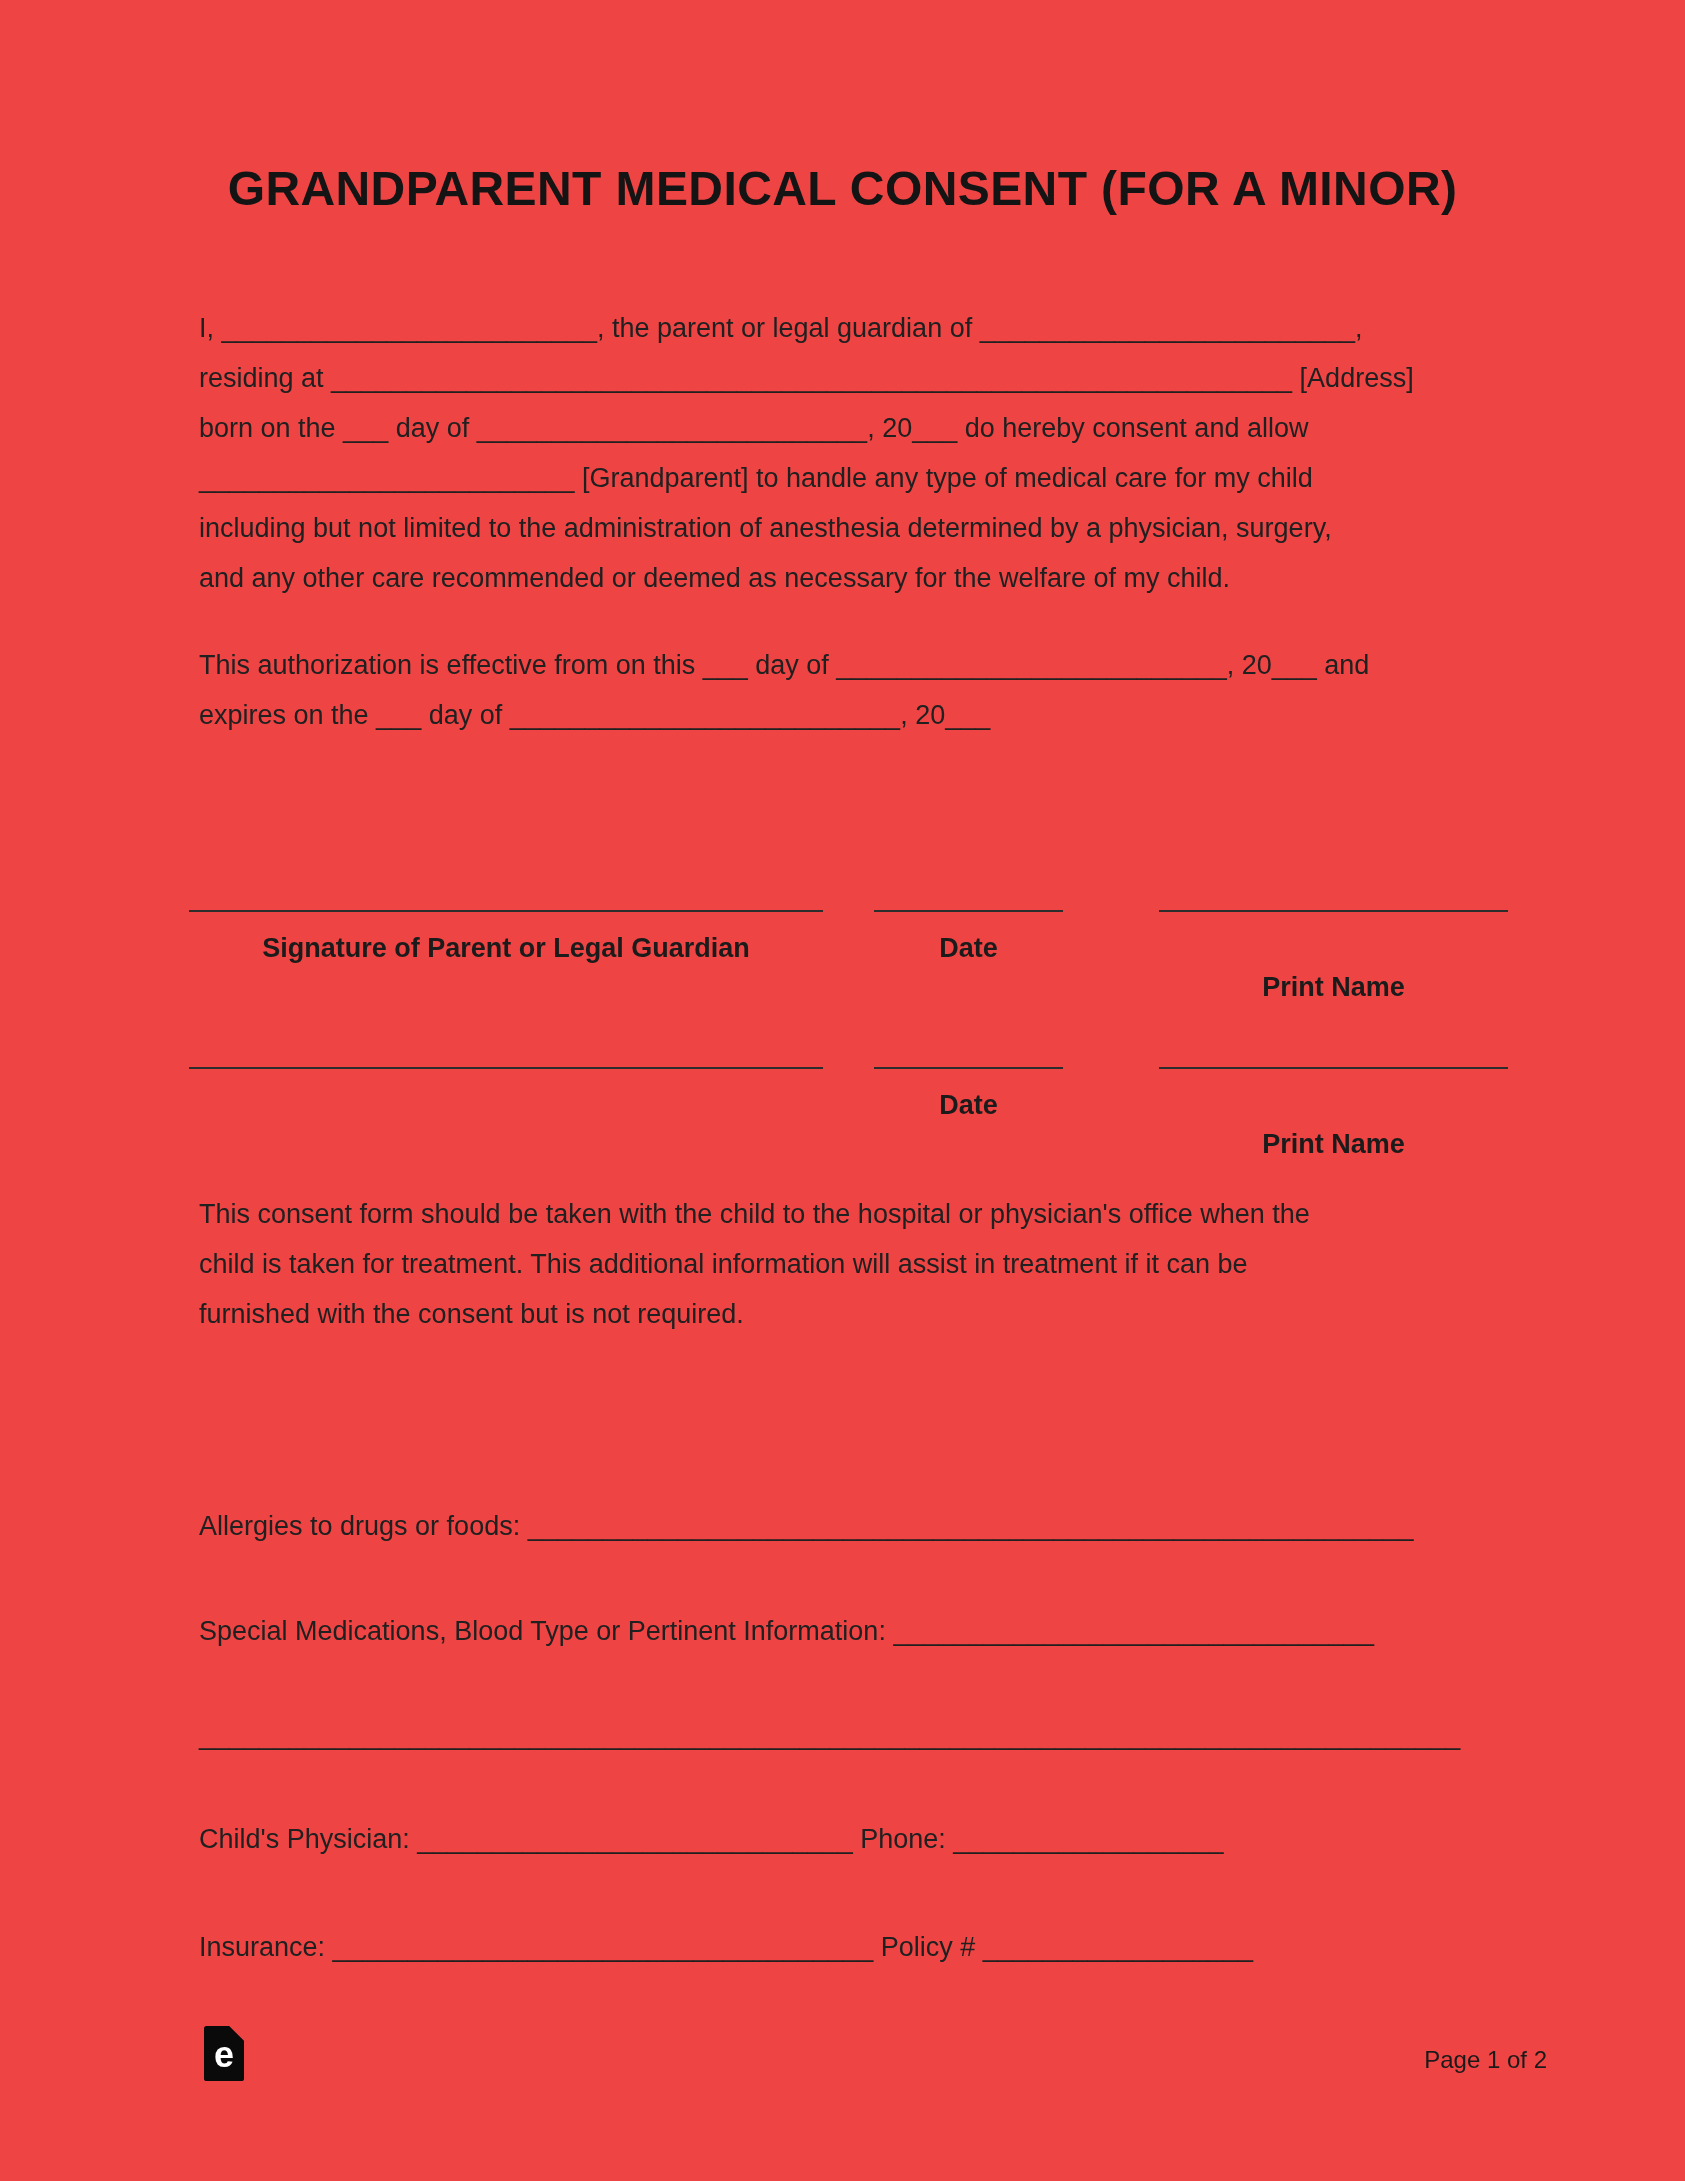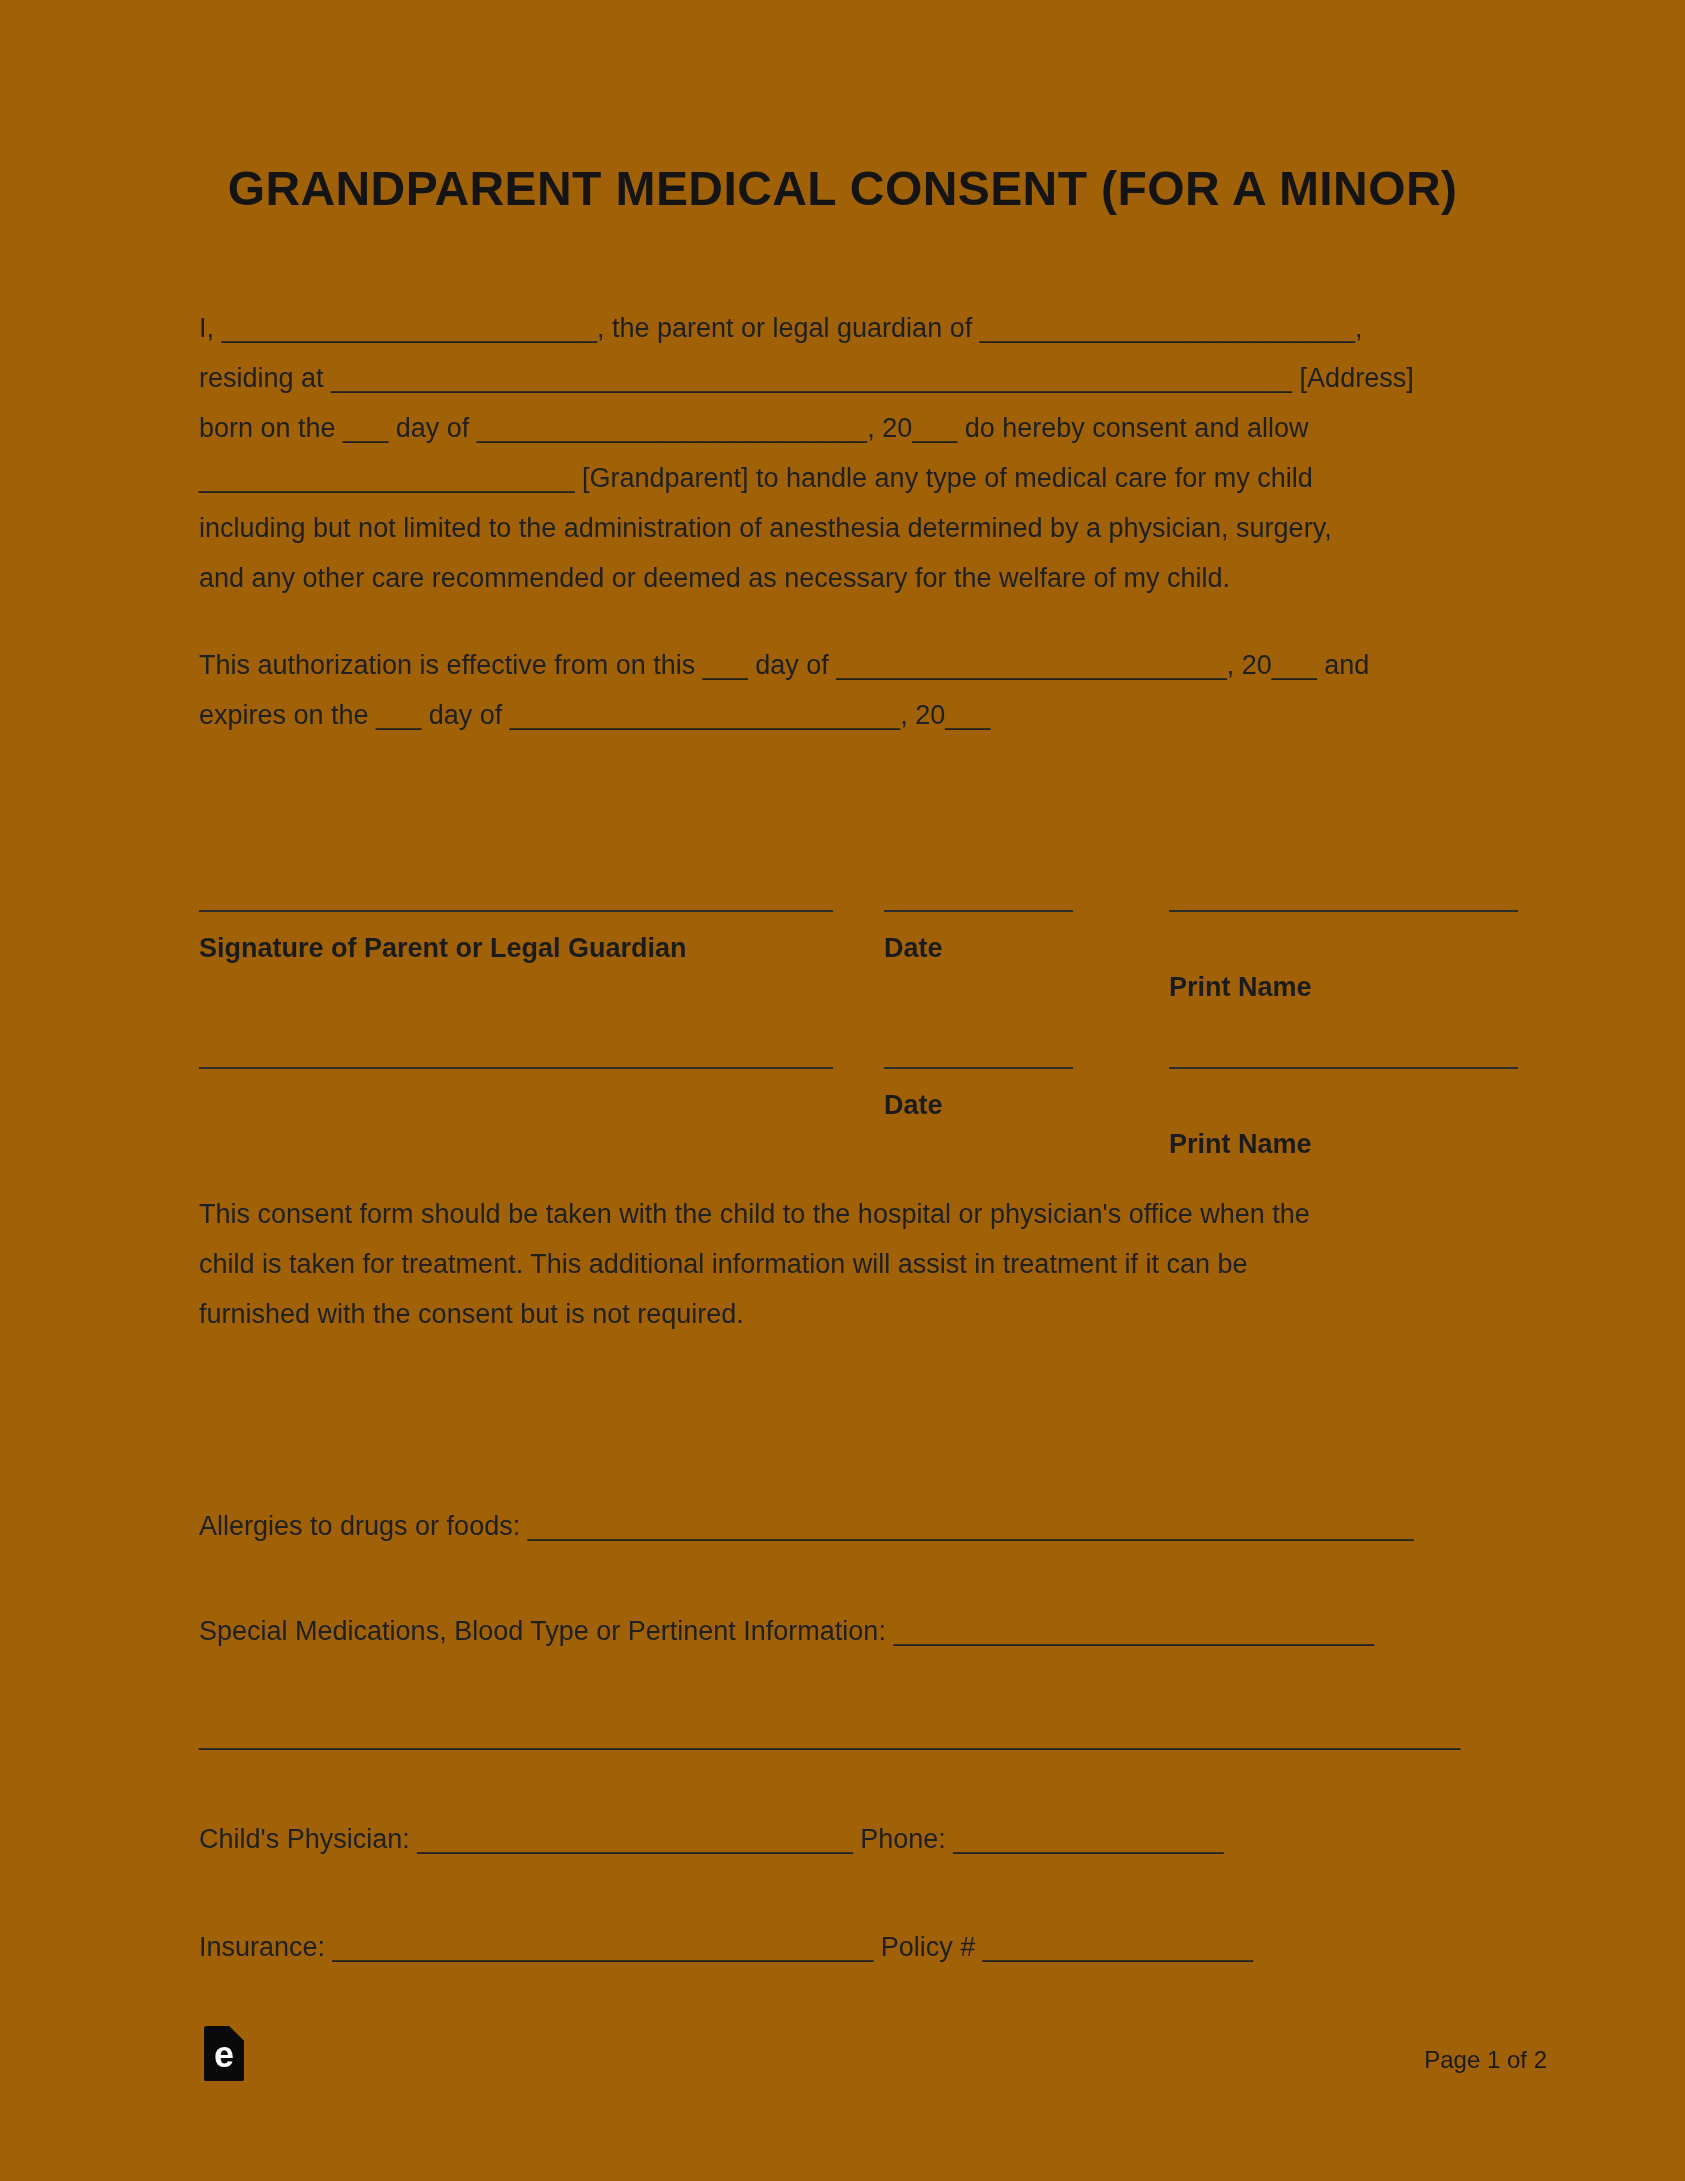--- a/index.html
+++ b/index.html
@@ -1,20 +1,20 @@
 <!DOCTYPE html>
 <html style="font-size:14px"><head>
 <meta charset="utf-8">
 <style>
   html, body { margin: 0; padding: 0; background: #ffffff; }
   .page {
     position: relative;
     width: 1685px;
     height: 2181px;
-    background: #a16207;
+    background: #ef4444;
     font-family: "Liberation Sans", sans-serif;
     color: #202020;
     overflow: hidden;
   }
   .title {
     position: absolute;
     top: 161px;
     left: 0;
     right: 0;
     margin: 0;
@@ -40,22 +40,23 @@
   .fieldline {
     position: absolute;
     left: 199px;
     font-size: 27px;
     line-height: 50px;
     white-space: nowrap;
     color: #202020;
   }
   .sigrow {
     position: absolute;
-    left: 199px;
+    left: 189px;
     display: flex;
+    text-align: center;
   }
   .sigcol { display: flex; flex-direction: column; }
   .sc1 { width: 634px; }
   .sc2 { width: 189px; margin-left: 51px; }
   .sc3 { width: 349px; margin-left: 96px; gap: 39px; }
   .sline { height: 0; border-bottom: 2.6px solid #2d2d2d; }
   .slabel {
     font-weight: bold;
     font-size: 27px;
     line-height: 35px;

